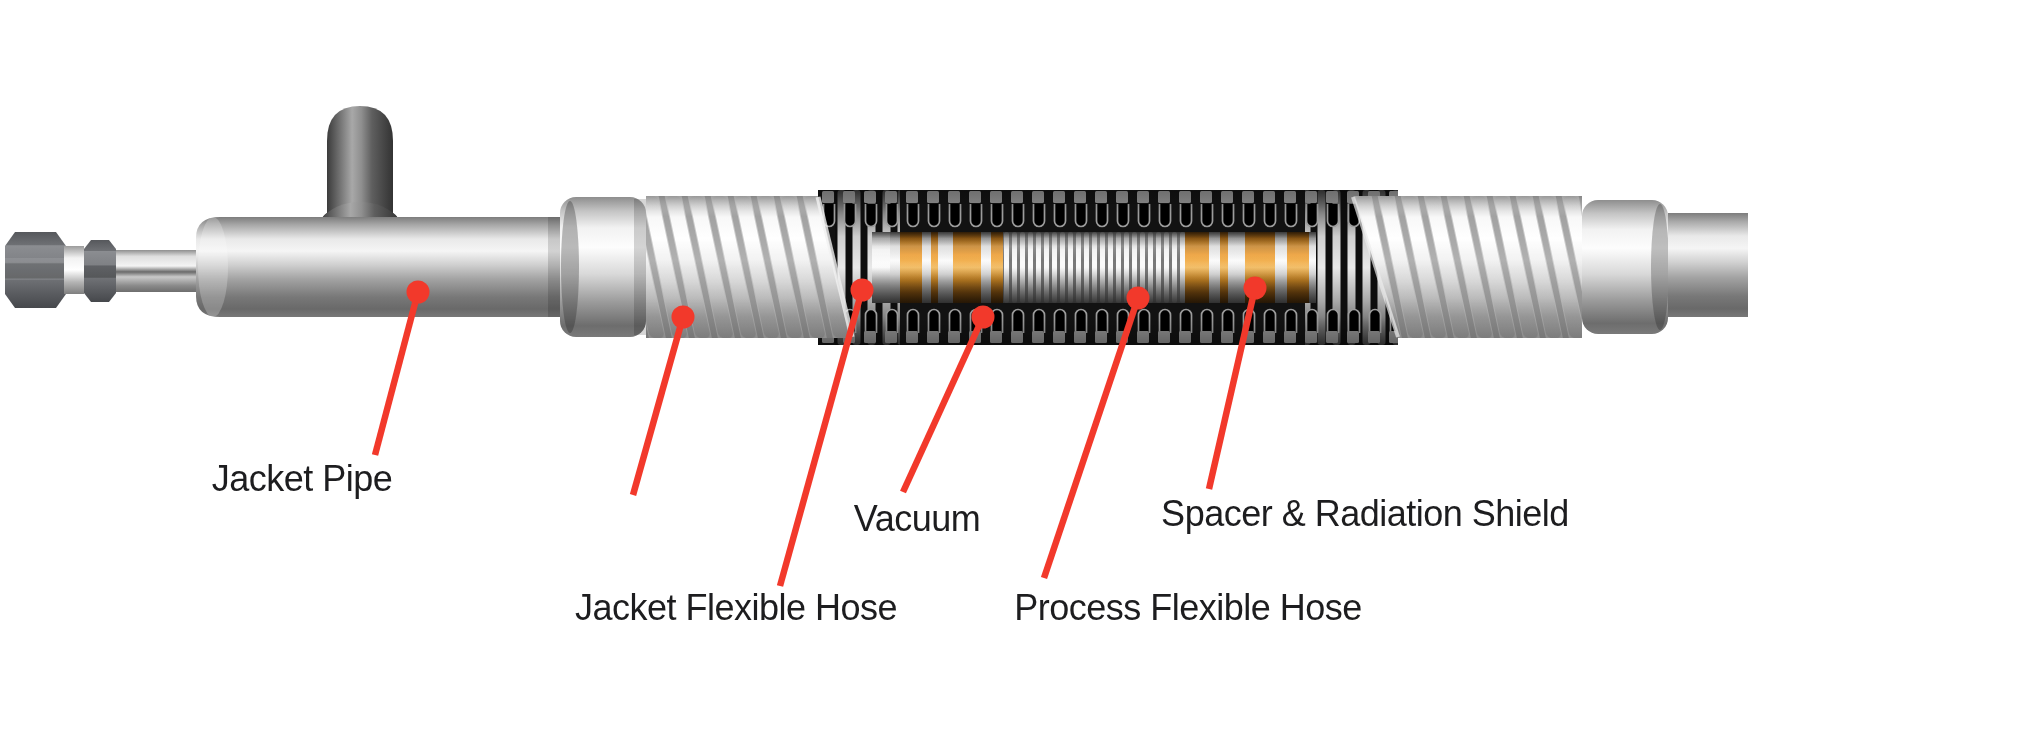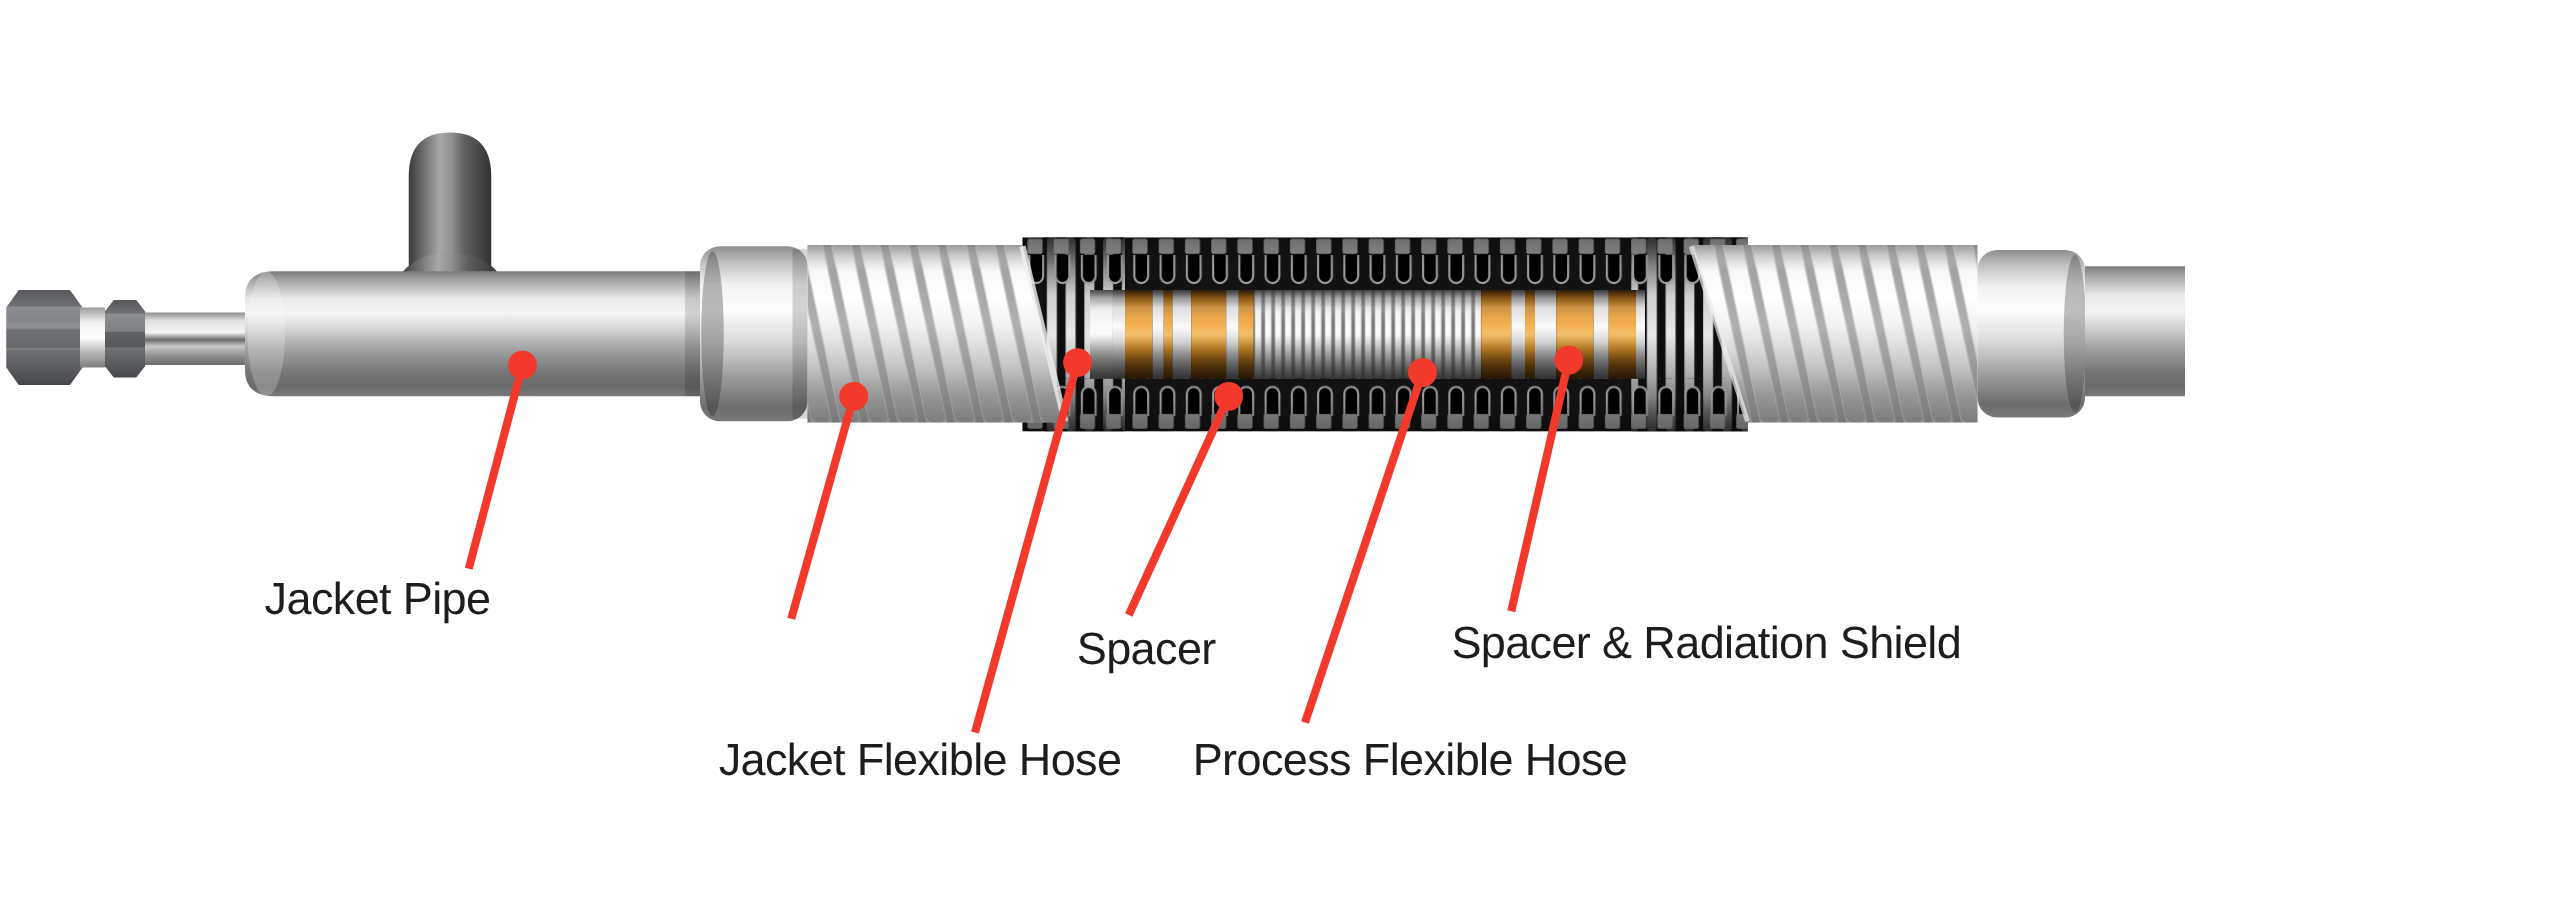--- a/index.html
+++ b/index.html
@@ -6,21 +6,21 @@
   .stage{position:relative;width:1748px;height:736px;background:#ffffff;overflow:hidden;
          font-family:"Liberation Sans",sans-serif;}
   .stage svg{position:absolute;left:0;top:0;}
   .part-label{position:absolute;transform:translateX(-50%);white-space:nowrap;
               font-size:36px;line-height:1.05;letter-spacing:-0.5px;color:#1d1d1f;}
   .lbl-jacket-pipe{left:302px;top:460px;}
   .lbl-spiral-hose{left:533px;top:502px;}
   .lbl-vacuum{left:917px;top:500px;}
   .lbl-spacer{left:1365px;top:495px;}
   .lbl-jacket-flex{left:712px;top:589px;margin-left:24px;}
-  .lbl-process-flex{left:1128px;top:589px;}
+  .lbl-process-flex{left:1188px;top:589px;}
 </style>
 </head>
 <body>
 
 <div class="stage">
 
 <svg width="2040" height="736" viewBox="0 0 2040 736">
   <defs>
     <linearGradient id="gPipe" x1="0" y1="0" x2="0" y2="1">
       <stop offset="0" stop-color="#7d7d7d"></stop>
@@ -260,17 +260,17 @@
     <circle cx="683" cy="317" r="11.5"></circle>
     <circle cx="862" cy="290" r="11.5"></circle>
     <circle cx="983" cy="317" r="11.5"></circle>
     <circle cx="1138" cy="298" r="11.5"></circle>
     <circle cx="1255" cy="288" r="11.5"></circle>
   </g>
 </svg>
 
 <div class="part-label lbl-jacket-pipe">Jacket Pipe</div>
 <div class="part-label lbl-jacket-flex">Jacket Flexible Hose</div>
-<div class="part-label lbl-vacuum">Spacer</div>
+<div class="part-label lbl-vacuum">Vacuum</div>
 <div class="part-label lbl-process-flex">Process Flexible Hose</div>
 <div class="part-label lbl-spacer">Spacer &amp; Radiation Shield</div>
 
 </div>
 
 </body></html>

